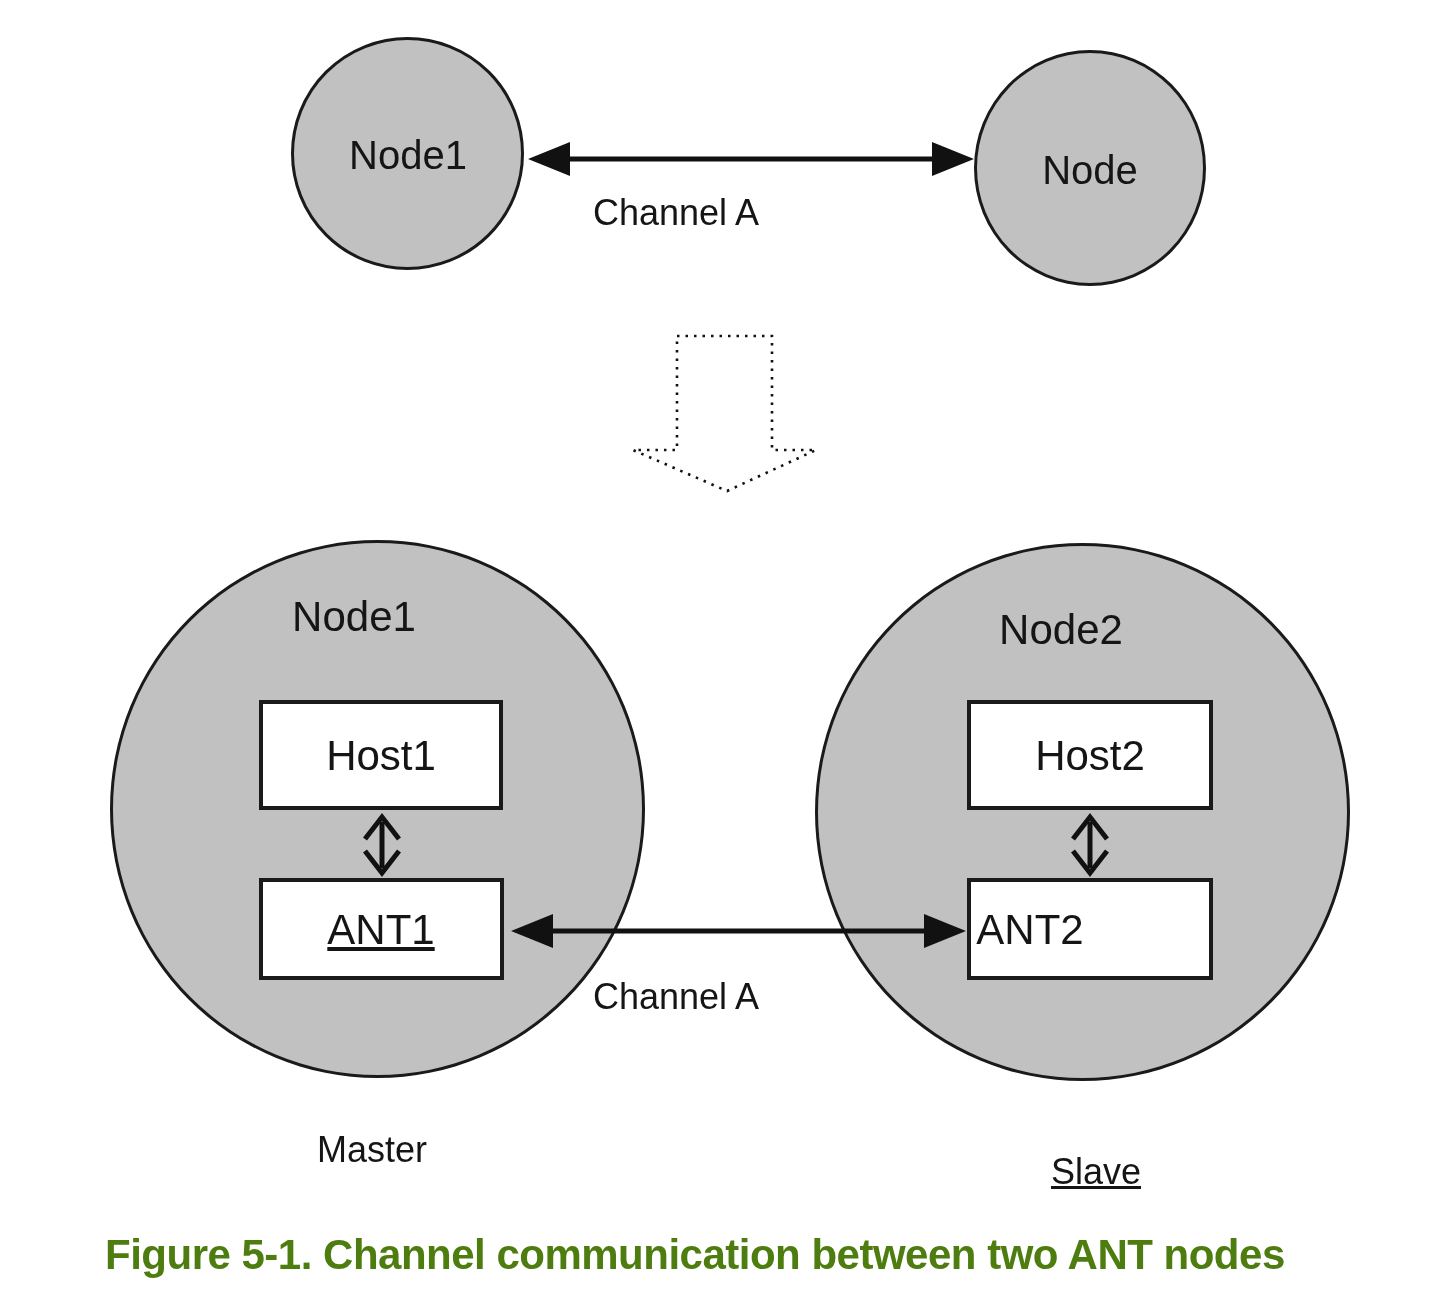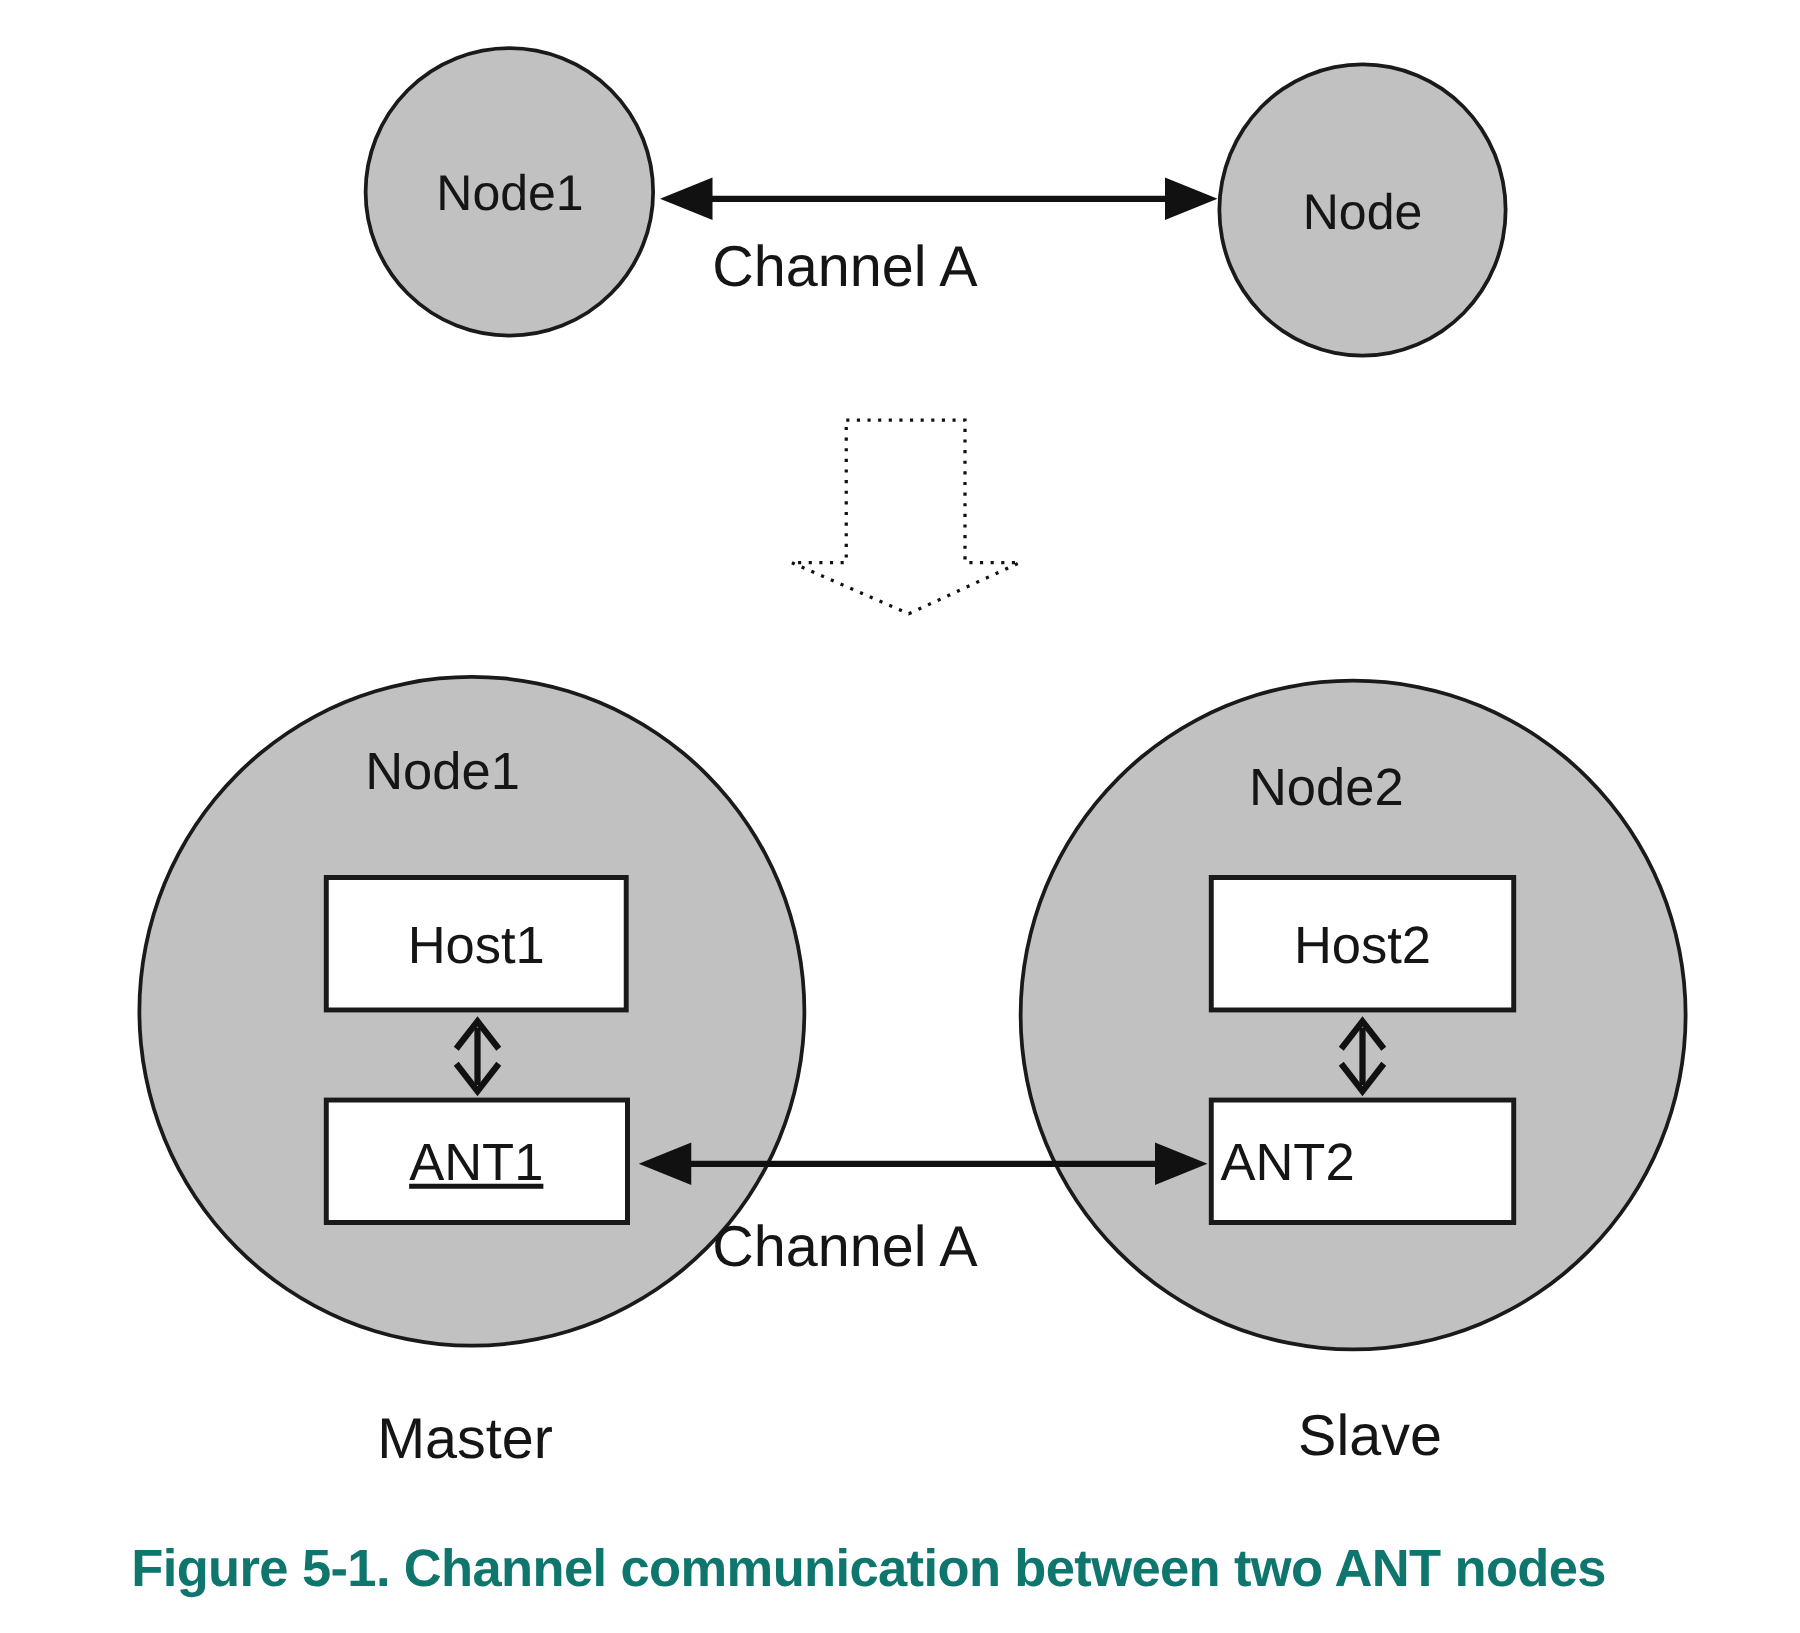--- a/index.html
+++ b/index.html
@@ -27,33 +27,33 @@
   }
   .lbl{
     position:absolute;
     transform:translate(-50%,-50%);
     white-space:nowrap;
     line-height:1;
     color:#151515;
   }
   .f40{font-size:40px;}
   .f42{font-size:42px;}
-  .f44{font-size:46px;}
+  .f44{font-size:36px;}
   #svg-layer{
     position:absolute;left:0;top:0;
     pointer-events:none;
   }
   #caption{
     position:absolute;
     left:105px;top:1231px;
     font-size:42px;
     font-weight:bold;
     letter-spacing:-0.5px;
     white-space:nowrap;
-    color:#0f766e;
+    color:#4d7c0f;
     text-align:center;
   }
   #watermark{
     position:absolute;
     left:1056px;top:1220px;
     font-size:46px;
     color:var(--watermark-gray,#b5b5b5);
     opacity:0.92;
     white-space:nowrap;
   }
@@ -110,19 +110,19 @@
   <div class="lbl f44" style="left:676px;top:213px;">Channel A</div>
 
   <div class="lbl f42" style="left:354px;top:617px;">Node1</div>
   <div class="lbl f42" style="left:381px;top:756px;">Host1</div>
   <div class="lbl f42" style="left:381px;top:930px;text-decoration:underline;">ANT1</div>
   <div class="lbl f44" style="left:372px;top:1134px;margin-top:16px;">Master</div>
 
   <div class="lbl f42" style="left:1061px;top:630px;">Node2</div>
   <div class="lbl f42" style="left:1090px;top:756px;">Host2</div>
   <div class="lbl f42" style="left:1030px;top:930px;">ANT2</div>
-  <div class="lbl f44" style="left:1096px;top:1148px;">Slave</div>
+  <div class="lbl f44" style="left:1096px;top:1172px;text-decoration:underline;">Slave</div>
 
   <div class="lbl f44" style="left:676px;top:997px;">Channel A</div>
 
   <div id="caption">Figure 5-1. Channel communication between two ANT nodes</div>
 
 </div>
 
 </body></html>

